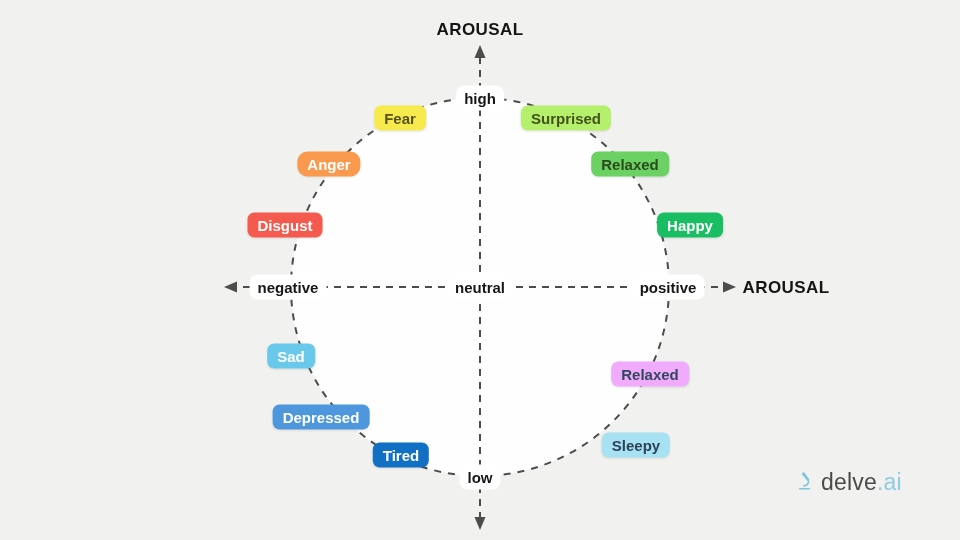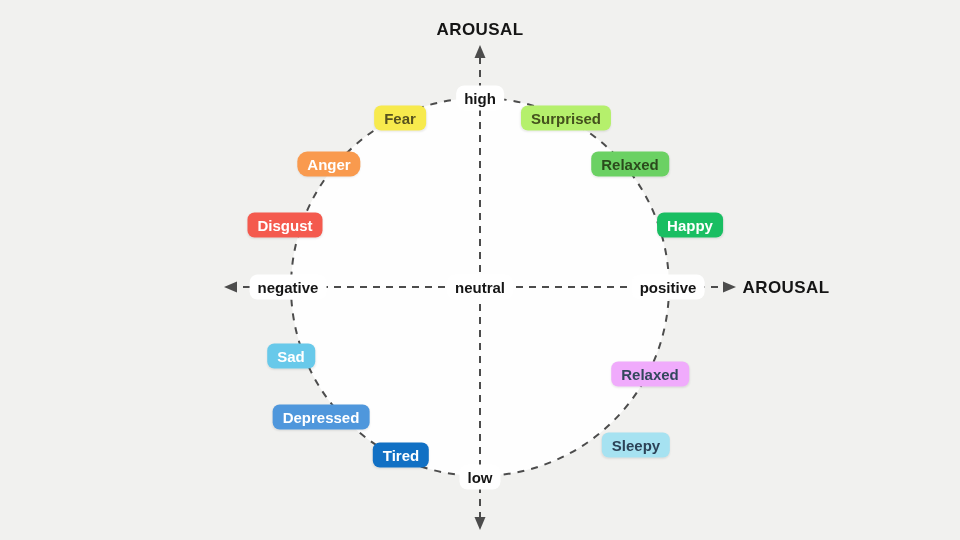--- a/index.html
+++ b/index.html
@@ -82,14 +82,23 @@
       <div class="badge" style="left: 630px; top: 164px; background: rgb(107, 209, 99); color: rgb(43, 74, 28);">Relaxed</div>
       <div class="badge" style="left: 285px; top: 225px; background: rgb(244, 90, 78); color: rgb(255, 255, 255);">Disgust</div>
       <div class="badge" style="left: 662px; top: 225px; background: rgb(25, 190, 98); color: rgb(255, 255, 255); margin-left: 28px;">Happy</div>
       <div class="badge" style="left: 291px; top: 356px; background: rgb(104, 201, 234); color: rgb(255, 255, 255);">Sad</div>
       <div class="badge" style="left: 650px; top: 374px; background: #f0abfc; color: rgb(50, 71, 92);">Relaxed</div>
       <div class="badge" style="left: 321px; top: 417px; background: rgb(79, 151, 220); color: rgb(255, 255, 255);">Depressed</div>
       <div class="badge" style="left: 591px; top: 445px; background: rgb(166, 226, 241); color: rgb(44, 66, 87); margin-left: 45px;">Sleepy</div>
       <div class="badge" style="left: 401px; top: 455px; background: rgb(17, 112, 196); color: rgb(255, 255, 255);">Tired</div>
     </div>
 
+  <div class="logo">
+    <svg width="23" height="23" viewBox="0 0 24 24" fill="none">
+      <circle cx="11" cy="3" r="1.6" fill="#7FC3DD"></circle>
+      <path d="M11.6 3.8 L15.4 8.6" stroke="#7FC3DD" stroke-width="2.8" stroke-linecap="round"></path>
+      <path d="M15.8 8.6 C17.2 12.2 15 15.2 11.2 15.6" stroke="#7FC3DD" stroke-width="1.7" stroke-linecap="round"></path>
+      <path d="M7 18.5 H17" stroke="#7FC3DD" stroke-width="1.7" stroke-linecap="round"></path>
+    </svg>
+    <span class="wordmark"><span class="brand">delve</span><span class="suffix">.ai</span></span>
+  </div>
 
 </div>
 
 </body></html>

